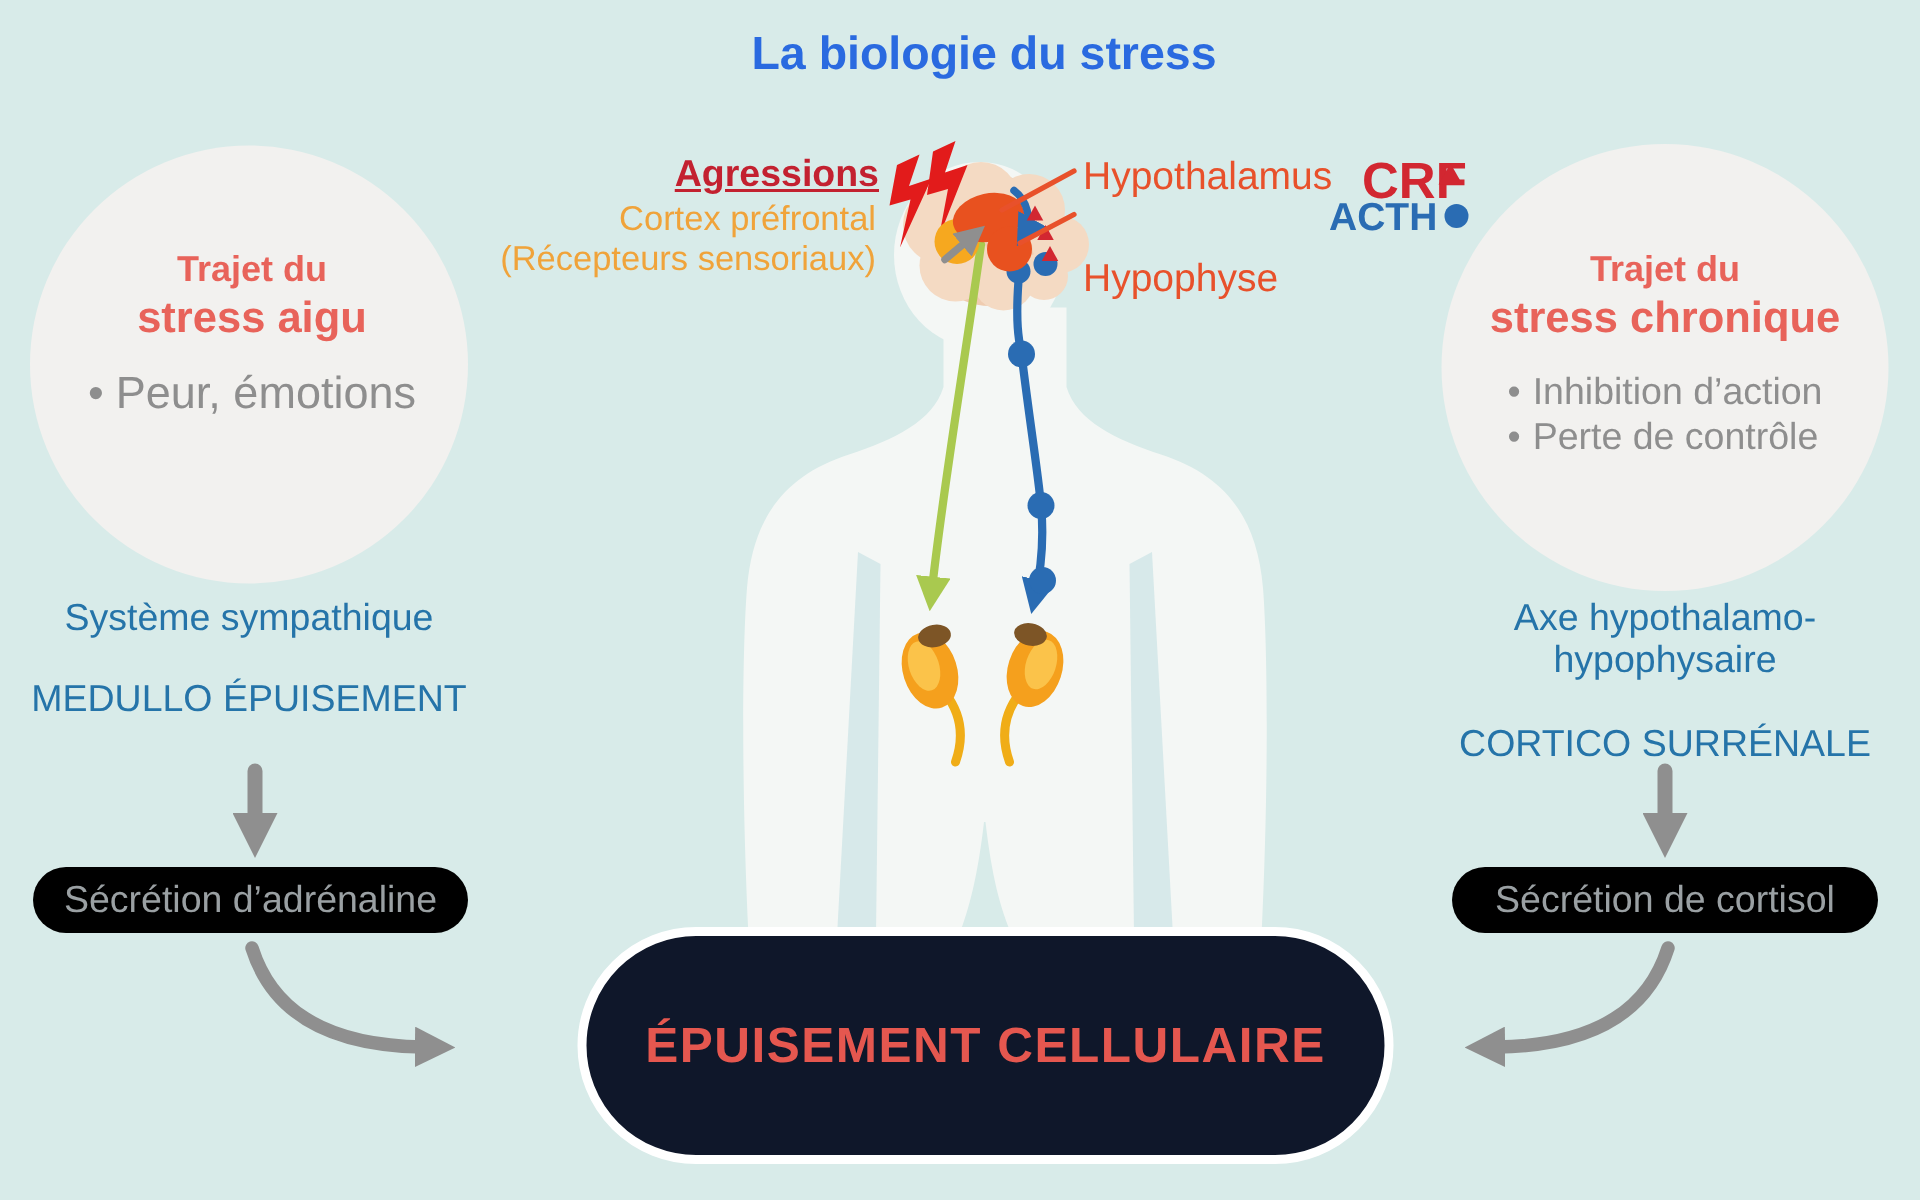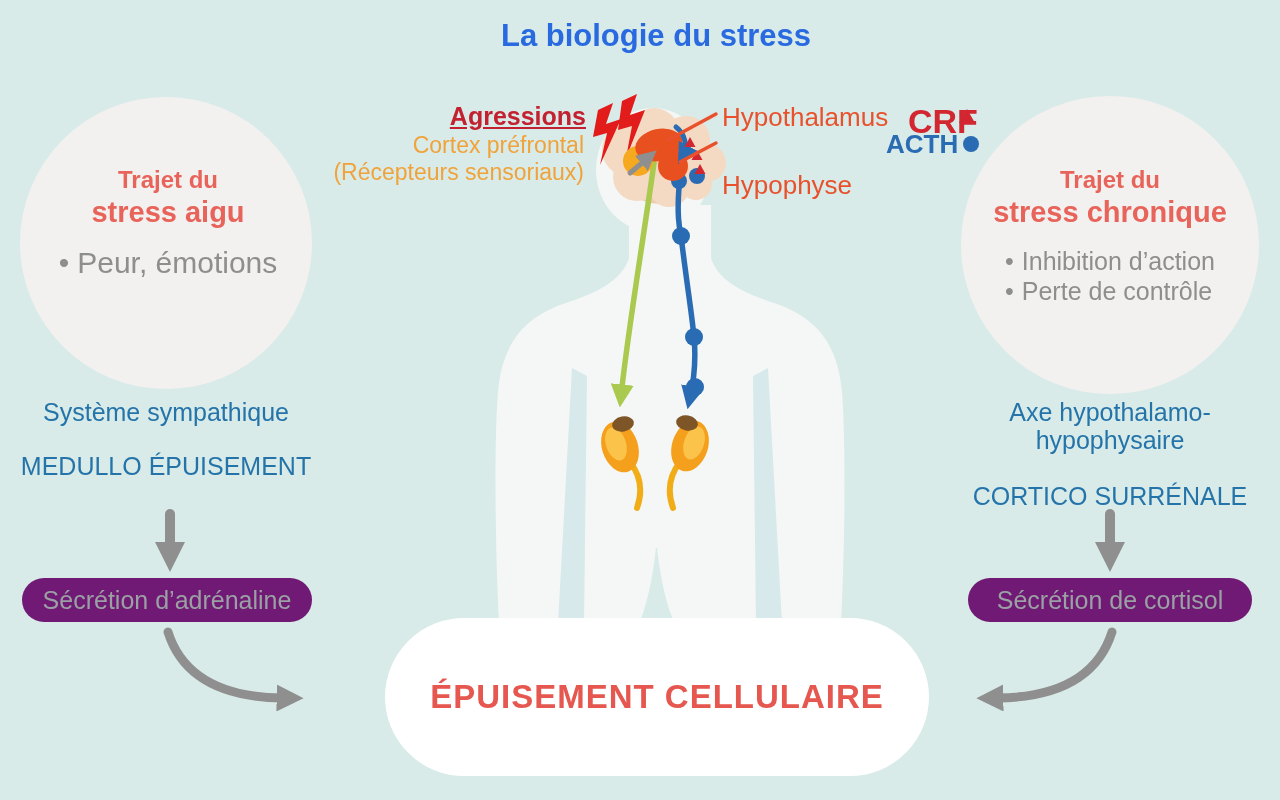--- a/index.html
+++ b/index.html
@@ -12,38 +12,38 @@
   .abs{position:absolute;z-index:2;white-space:nowrap;}
   .ctr{transform:translateX(-50%);text-align:center;}
   .title{font-size:31px;font-weight:700;color:#2a6ae0;}
   .circle-h1{font-size:24px;font-weight:700;color:#e8635a;}
   .circle-h2{font-size:29px;font-weight:700;color:#e8635a;}
   .bullet-line{font-size:30px;color:#8e8e8e;}
   .bullet-list{font-size:25px;color:#8e8e8e;text-align:left;line-height:30px;}
   .dot{margin-right:8px;}
   .teal{font-size:25px;font-weight:500;color:#2574a9;line-height:28px;}
   .pill{
-    position:absolute;z-index:2;height:44px;background:#701a75;border-radius:22px;
+    position:absolute;z-index:2;height:44px;background:#000000;border-radius:22px;
     display:flex;align-items:center;justify-content:center;
     font-size:25px;color:#9aa0a3;
   }
   .lbl-agressions{font-size:25px;font-weight:600;color:#c32130;}
   .lbl-amber{font-size:23px;font-weight:500;color:#f0a33a;}
   .lbl-orange{font-size:26px;font-weight:500;color:#e8512b;}
   .lbl-crf{font-size:34px;font-weight:700;color:#d22731;}
   .lbl-acth{font-size:26px;font-weight:700;color:#2a6cb3;}
   .tri-up{
     position:absolute;z-index:2;width:0;height:0;
     border-left:8px solid transparent;border-right:8px solid transparent;
     border-bottom:14px solid #d22731;
   }
   .blue-dot{position:absolute;z-index:2;width:16px;height:16px;border-radius:50%;background:#2a6cb3;}
   .outcome-box{
     position:absolute;z-index:2;left:385px;top:618px;width:544px;height:158px;
-    box-sizing:border-box;border:6px solid #ffffff;border-radius:80px;background:#ffffff;
+    box-sizing:border-box;border:6px solid #ffffff;border-radius:80px;background:#0f172a;
     display:flex;align-items:center;justify-content:center;
   }
   .outcome-label{font-size:33px;font-weight:700;color:#e5574f;letter-spacing:1px;}
   .ra{text-align:right;}
 </style>
 </head>
 <body>
 
 <svg class="stage" width="1280" height="800" viewBox="0 0 1280 800">
   <defs>

